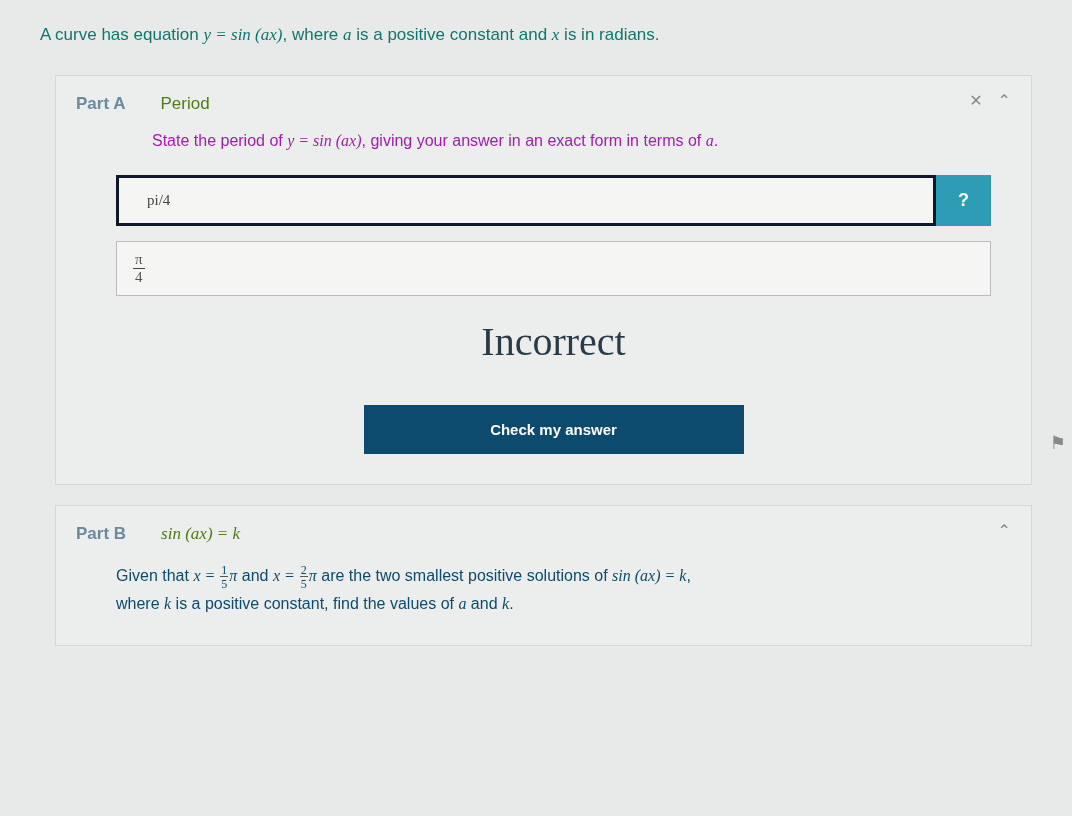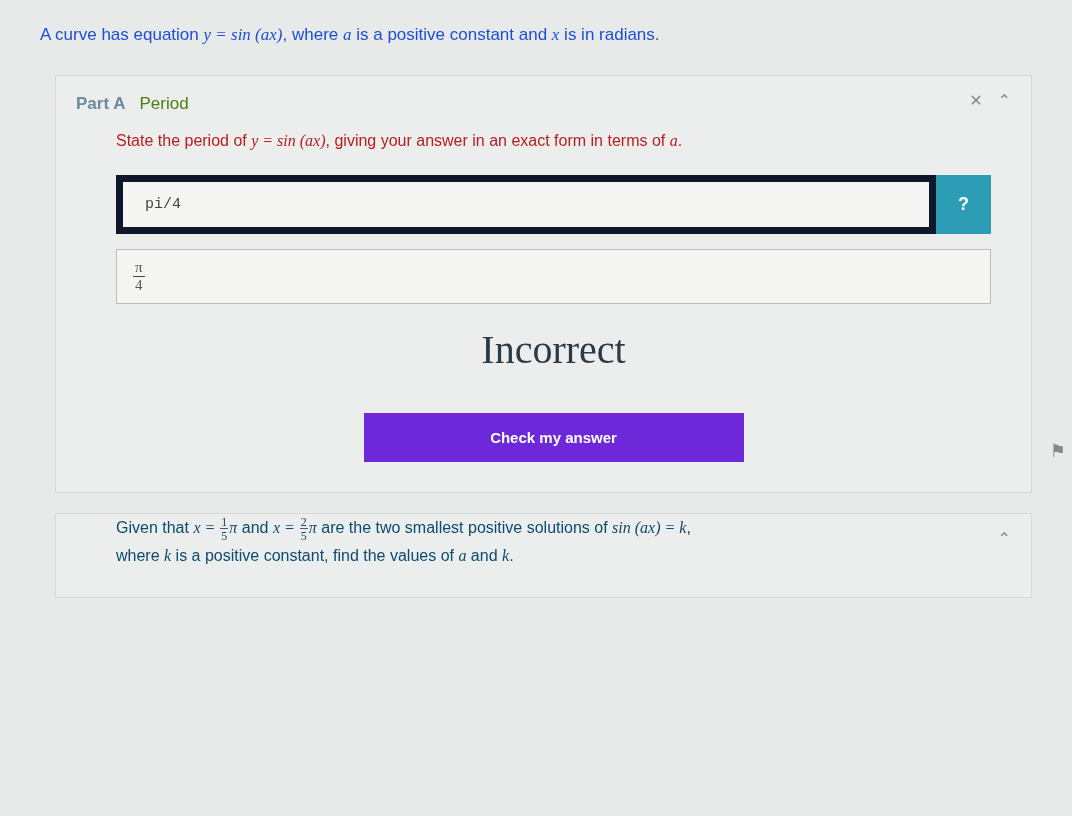--- a/index.html
+++ b/index.html
@@ -7,34 +7,34 @@
       font-family: Arial, Helvetica, sans-serif;
       background: #e8eae9;
       width: 1072px;
       height: 816px;
       overflow: hidden;
       color: #555;
     }
     .problem-header {
       padding: 25px 60px 30px 40px;
       font-size: 17px;
-      color: #1d4ed8;
+      color: #0f766e;
     }
     .math-var { font-style: italic; font-family: 'Times New Roman', serif; }
     .card {
       background: #eceeee;
       margin: 0 40px 20px 55px;
       border: 1px solid #d8d8d8;
       position: relative;
     }
     .part-header {
       display: flex;
       align-items: center;
       padding: 18px 20px;
-      gap: 14px;
+      gap: 35px;
     }
     .part-label {
       color: #6b8a9a;
       font-weight: bold;
       font-size: 17px;
     }
     .part-title {
       font-size: 17px;
       color: #4d7c0f;
     }
@@ -44,33 +44,34 @@
       right: 20px;
       display: flex;
       gap: 15px;
       color: #888;
       font-size: 16px;
     }
     .collapse-controls span { cursor: pointer; }
     .part-body { padding: 0 40px 30px 60px; }
     .question-text {
       font-size: 16px;
-      color: #b91c1c;
+      color: #a21caf;
       margin-bottom: 25px;
+      margin-left: 36px;
     }
     .answer-row {
       display: flex;
       align-items: stretch;
       margin-bottom: 15px;
     }
     .answer-input {
       flex: 1;
-      padding: 14px 22px;
-      border: 7px solid #0f172a;
-      font-family: Liberation Mono, monospace;
+      padding: 14px 28px;
+      border: 3px solid #0f172a;
+      font-family: Liberation Serif, serif;
       font-size: 15px;
       background: #f5f5f4;
       color: #444;
     }
     .hint-btn {
       width: 55px;
       background: #2c9db5;
       color: #fff;
       display: flex;
       align-items: center;
@@ -105,21 +106,21 @@
     .feedback {
       text-align: center;
       font-family: 'Brush Script MT', cursive;
       font-size: 40px;
       color: #2a3b47;
       margin: 22px 0 40px;
     }
     .check-btn {
       display: block;
       margin: 0 auto;
-      background: #6d28d9;
+      background: #0c4a6e;
       color: #fff;
       border: none;
       padding: 16px 0;
       width: 380px;
       font-size: 15px;
       font-weight: bold;
       cursor: pointer;
     }
     .flag {
       position: absolute;
@@ -175,20 +176,24 @@
     </div>
     <div class="feedback">Incorrect</div>
     <button class="check-btn">Check my answer</button>
   </div>
   <span class="flag">⚑</span>
 </div>
 
 <div class="card part-b">
   <div class="collapse-controls">
     <span>⌃</span>
+  </div>
+  <div class="part-header">
+    <span class="part-label">Part B</span>
+    <span class="part-title math-var">sin (<span>ax</span>) = <span>k</span></span>
   </div>
   <div class="part-body">
     <div class="part-b-q">
       <span>Given that </span><span class="math-var">x = </span><span class="small-frac">
           <span class="num">1</span>
           <span class="den">5</span>
         </span><span class="math-var">π</span><span> and </span><span class="math-var">x = </span><span class="small-frac">
           <span class="num">2</span>
           <span class="den">5</span>
         </span><span class="math-var">π</span><span> are the two smallest positive solutions of </span><span class="math-var">sin (<span>ax</span>) = <span>k</span></span><span>,</span><br>

